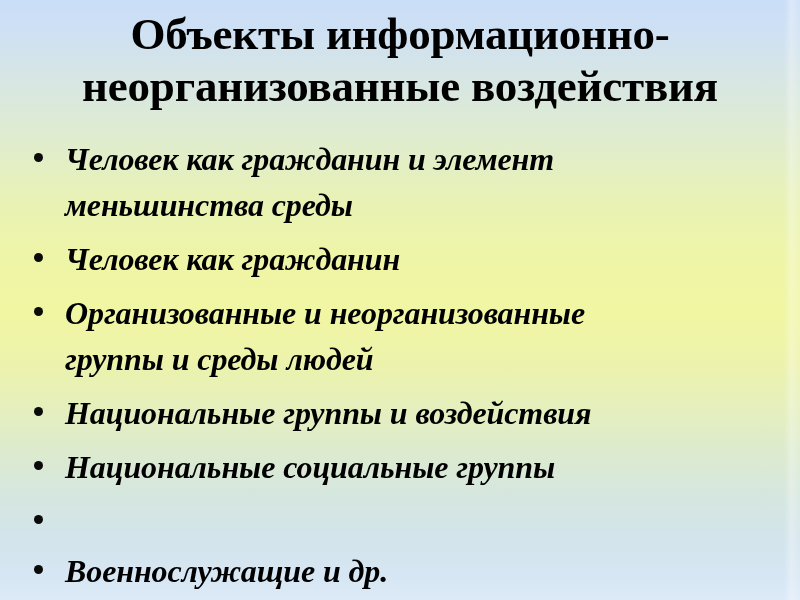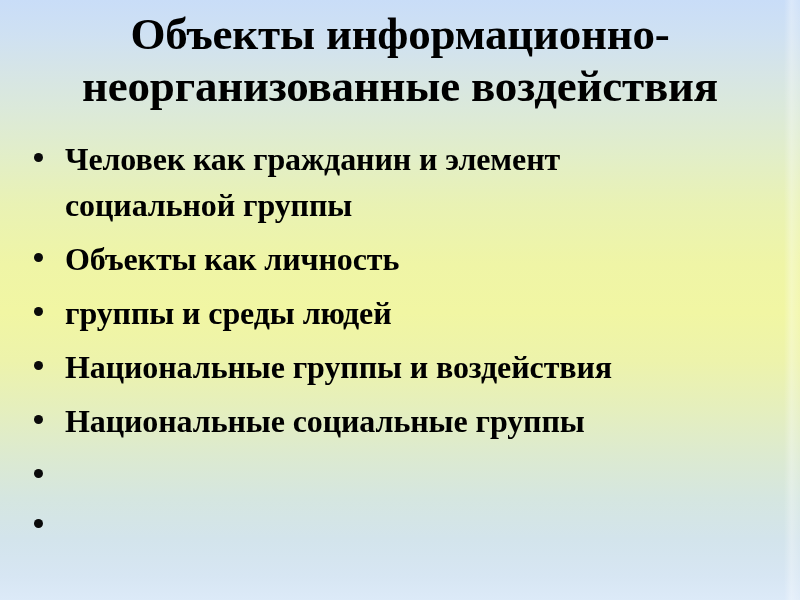--- a/index.html
+++ b/index.html
@@ -99,54 +99,56 @@
     font-size: 32px;
     font-weight: bold;
     line-height: 46px;
     color: #000000;
     letter-spacing: -0.1px;
   }
 
   .bullet-text .line {
     display: block;
     white-space: nowrap;
+    font-style: italic;
   }
 </style>
 </head>
 <body>
 
 <div id="slide">
 
   <div id="edge-sheen"></div>
 
   <div id="title">
     <span class="tline">Объекты информационно-</span>
     <span class="tline">неорганизованные воздействия</span>
   </div>
 
   <div id="bullets">
 
     <div class="bullet-item">
       <span class="bullet-dot"></span>
       <span class="bullet-text">
         <span class="line">Человек как гражданин и элемент</span>
-        <span class="line">социальной группы</span>
+        <span class="line">меньшинства среды</span>
       </span>
     </div>
 
     <div class="bullet-item">
       <span class="bullet-dot"></span>
       <span class="bullet-text">
-        <span class="line">Объекты как личность</span>
+        <span class="line">Человек как гражданин</span>
       </span>
     </div>
 
     <div class="bullet-item">
       <span class="bullet-dot"></span>
       <span class="bullet-text">
+        <span class="line">Организованные и неорганизованные</span>
         <span class="line">группы и среды людей</span>
       </span>
     </div>
 
     <div class="bullet-item">
       <span class="bullet-dot"></span>
       <span class="bullet-text">
         <span class="line">Национальные группы и воздействия</span>
       </span>
     </div>
@@ -157,16 +159,19 @@
         <span class="line">Национальные социальные группы</span>
       </span>
     </div>
 
     <div class="bullet-item">
       <span class="bullet-dot"></span>
     </div>
 
     <div class="bullet-item">
       <span class="bullet-dot"></span>
+      <span class="bullet-text">
+        <span class="line">Военнослужащие и др.</span>
+      </span>
     </div>
 
   </div>
 </div>
 
 </body></html>

